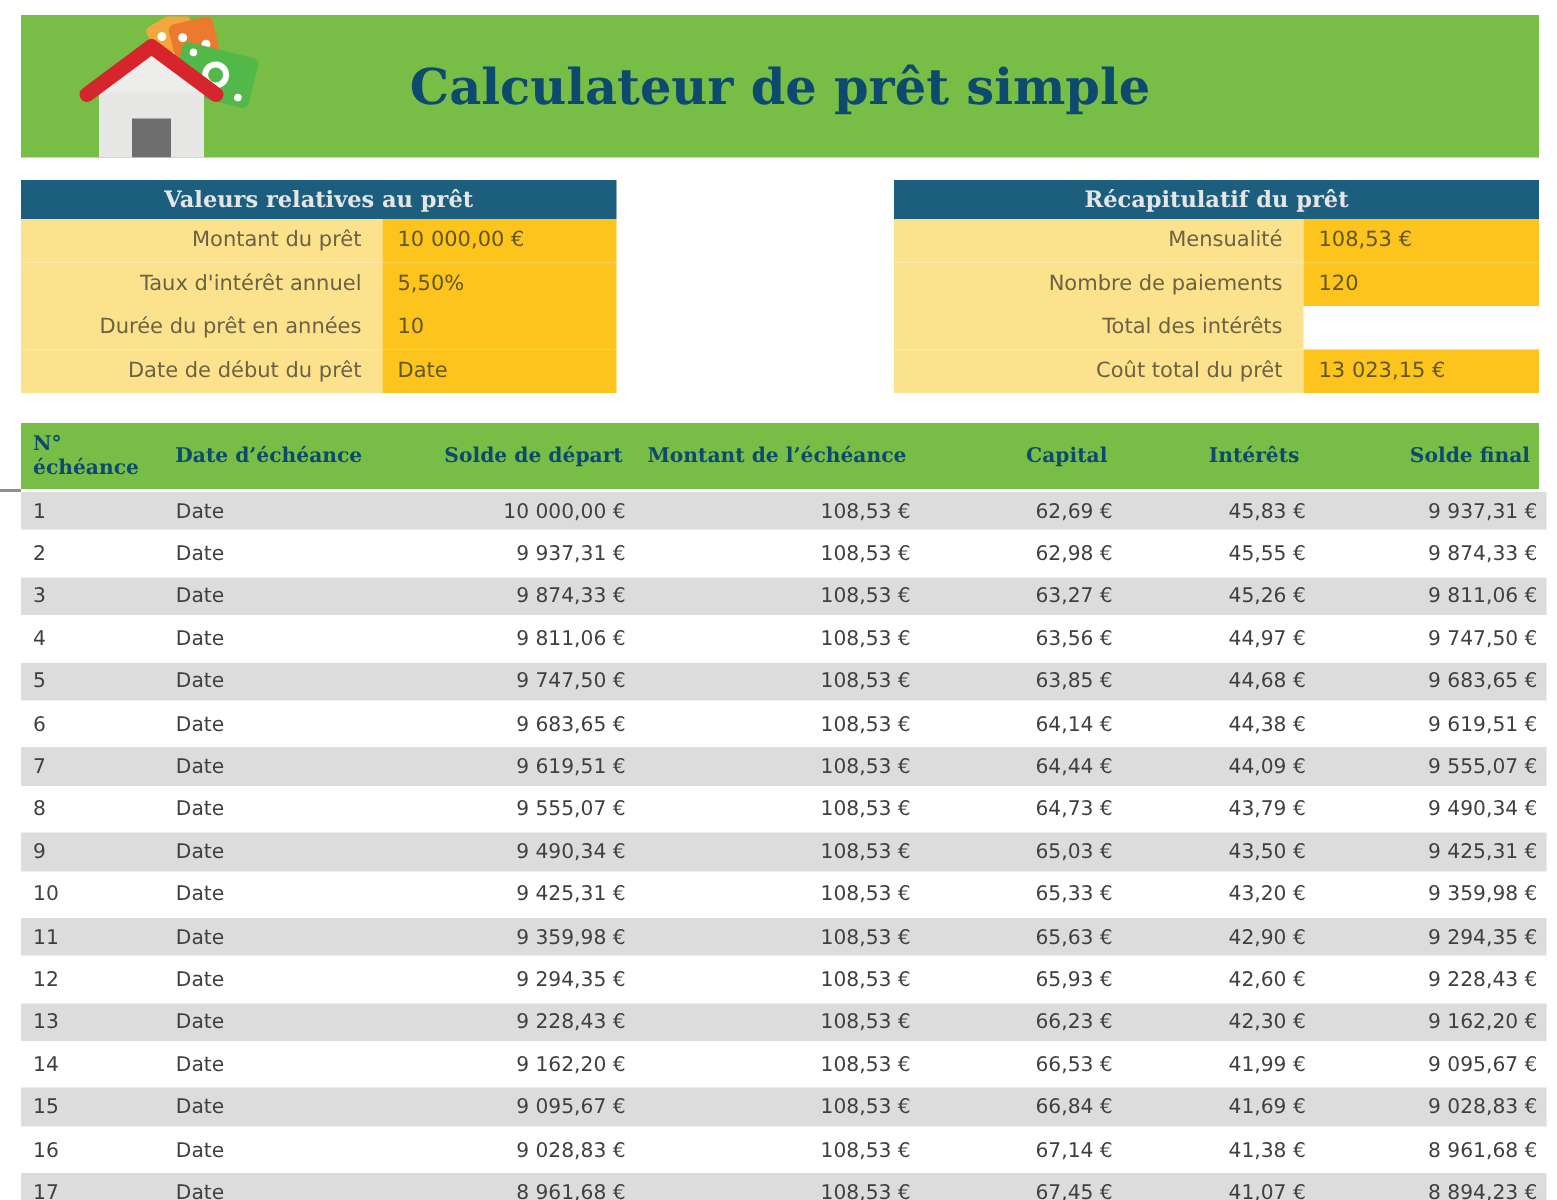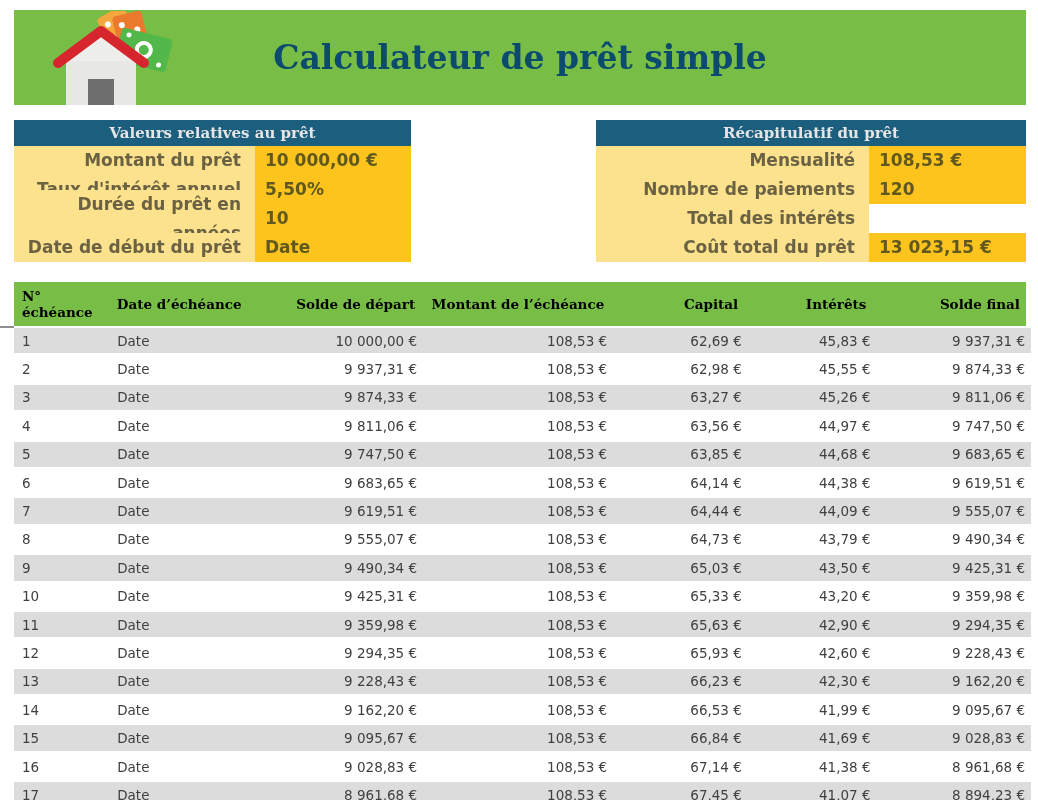--- a/index.html
+++ b/index.html
@@ -12,32 +12,32 @@
              color:#0c4a6e;font-family:"DejaVu Serif","Liberation Serif",serif;}
   .house{position:absolute;left:44px;top:11px;width:130px;height:94px;z-index:2;}
 
   
   .panel{position:absolute;top:120px;}
   .panel-left{left:14px;width:397px;}
   .panel-right{left:596px;width:430px;}
   .ph{height:26px;background:#1C5E7D;color:#e5e5e5;text-align:center;
       font-family:"DejaVu Serif","Liberation Serif",serif;font-weight:700;
       font-size:15px;line-height:26px;}
-  .prow{display:flex;height:29px;line-height:29px;font-size:17px;font-weight:700;align-items:center;}
+  .prow{display:flex;height:29px;line-height:29px;font-size:14px;font-weight:400;}
   .plabel{box-sizing:border-box;text-align:right;padding-right:14px;background:#FCE28C;color:#6B6243;}
   .pvalue{box-sizing:border-box;padding-left:10px;background:#FCC41D;color:#60581F;}
   .panel-left  .plabel{width:241px}  .panel-left  .pvalue{width:156px}
   .panel-right .plabel{width:273px}  .panel-right .pvalue{width:157px}
 
   
   .table{position:absolute;left:14px;top:282px;width:1017px;}
   .thead{display:flex;width:1012px;height:44px;background:#78BE46;margin-bottom:2px;}
   .th{box-sizing:border-box;display:flex;align-items:center;
       font-family:"DejaVu Serif","Liberation Serif",serif;font-weight:700;
-      font-size:13.5px;line-height:16px;color:#000000;}
+      font-size:13.5px;line-height:16px;color:#0c4a6e;}
   .tr{display:flex;width:1017px;height:28.4px;box-sizing:border-box;border-bottom:3px solid #fff;
       align-items:center;font-size:13.5px;color:#3F3F3F;background:#fff;}
   .tr.odd{background:#DCDCDC;}
   .td{box-sizing:border-box;}
   .c1{width:86px}.c2{width:140px}.c3{width:172px}.c4{width:192px}
   .c5{width:136px}.c6{width:130px}.c7{width:156px}
   .al{text-align:left;justify-content:flex-start;padding-left:8px;}
   .c2.al{padding-left:3px;margin-left:15px;}
   .ar{text-align:right;justify-content:flex-end;padding-right:6px;}
 

